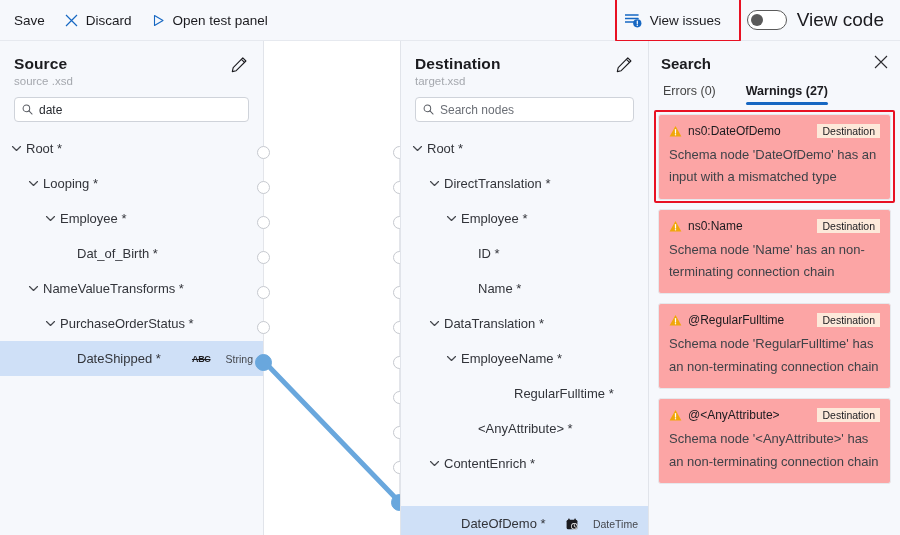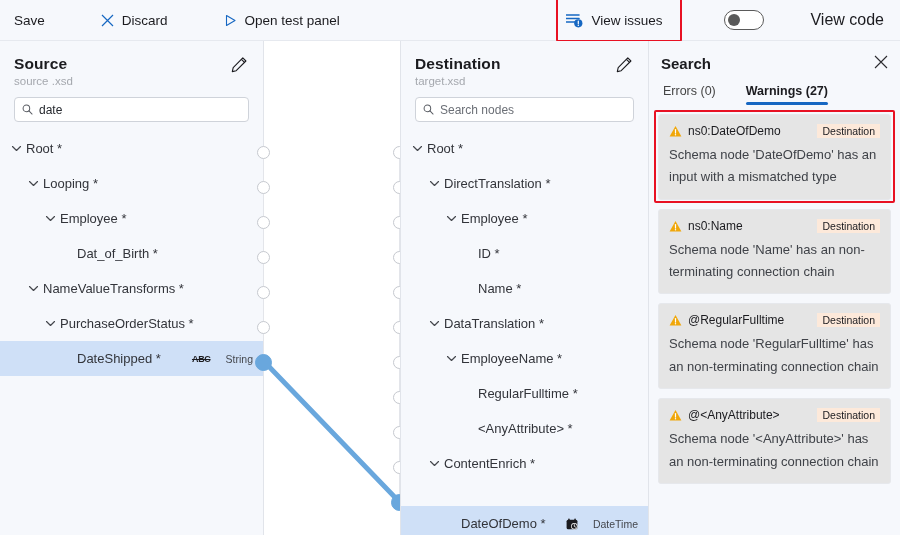--- a/index.html
+++ b/index.html
@@ -17,21 +17,20 @@
   }
 
   
   .toolbar {
     position: absolute; left: 0; top: 0;
     width: 900px; height: 41px;
     background: #f6f8fc;
     display: flex; align-items: center;
     padding-left: 14px;
     border-bottom: 1px solid #e6e9ef;
-    gap: 36px;
   }
   .tb-btn {
     display: flex; align-items: center; gap: 8px;
     height: 30px; padding: 0 10px;
     font-size: 13.5px; color: #1b1b1f;
     cursor: pointer; white-space: nowrap;
   }
   .tb-btn:first-child { padding-left: 0; }
   .tb-icon { display: inline-flex; align-items: center; justify-content: center; }
 
@@ -56,21 +55,21 @@
     background: #ffffff;
     position: relative;
     cursor: pointer;
     margin-right: 10px;
   }
   .toggle .knob {
     position: absolute; left: 3px; top: 3px;
     width: 12px; height: 12px; border-radius: 50%;
     background: #5a5a5a;
   }
-  .view-code-label { font-size: 16px; color: #1b1b1f; margin-right: 16px; }
+  .view-code-label { font-size: 19px; color: #1b1b1f; margin-right: 16px; }
 
   
   .body-area {
     position: absolute; left: 0; top: 41px;
     width: 876px; height: 494px;
   }
 
   
   .panel {
     position: absolute; top: 0;
@@ -165,21 +164,21 @@
   }
   .tab.active { color: #1b1b1f; font-weight: bold; }
   .tab.active::after {
     content: ""; position: absolute; left: 0; right: 0; bottom: 0;
     height: 3px; background: #1667c2; border-radius: 2px;
   }
 
   .issue-list { padding: 9px 9px 0 9px; }
   .issue-card {
     position: relative;
-    background: #e5e5e5;
+    background: #fca5a5;
     border: 1px solid #e6e8ec;
     border-radius: 3px;
     padding: 9px 10px 10px 10px;
     margin-bottom: 9px;
   }
   .issue-top { display: flex; align-items: flex-start; gap: 6px; }
   .issue-name { font-size: 12px; color: #1b1b1f; font-weight: normal; flex: 1; word-break: break-word; }
   .issue-chip {
     background: #fde9da; color: #1b1b1f;
     font-size: 10.5px; padding: 1px 5px;
@@ -429,21 +428,21 @@
             <span class="lbl">DataTranslation *</span>
           </div>
           <div class="row" style="padding-left: 44px;">
             <span class="chev">
               <svg width="11" height="11" viewBox="0 0 11 11">
                 <path d="M1.5 3.5 L5.5 7.5 L9.5 3.5" stroke="#44474d" stroke-width="1.15" fill="none" stroke-linecap="round" stroke-linejoin="round"></path>
               </svg>
             </span>
             <span class="lbl">EmployeeName *</span>
           </div>
-          <div class="row" style="padding-left: 61px;">
+          <div class="row" style="padding-left: 61px; gap: 36px;">
             <span class="chev"></span>
             <span class="lbl">RegularFulltime *</span>
           </div>
           <div class="row" style="padding-left: 61px;">
             <span class="chev"></span>
             <span class="lbl">&lt;AnyAttribute&gt; *</span>
           </div>
           <div class="row" style="padding-left: 27px;">
             <span class="chev">
               <svg width="11" height="11" viewBox="0 0 11 11">

